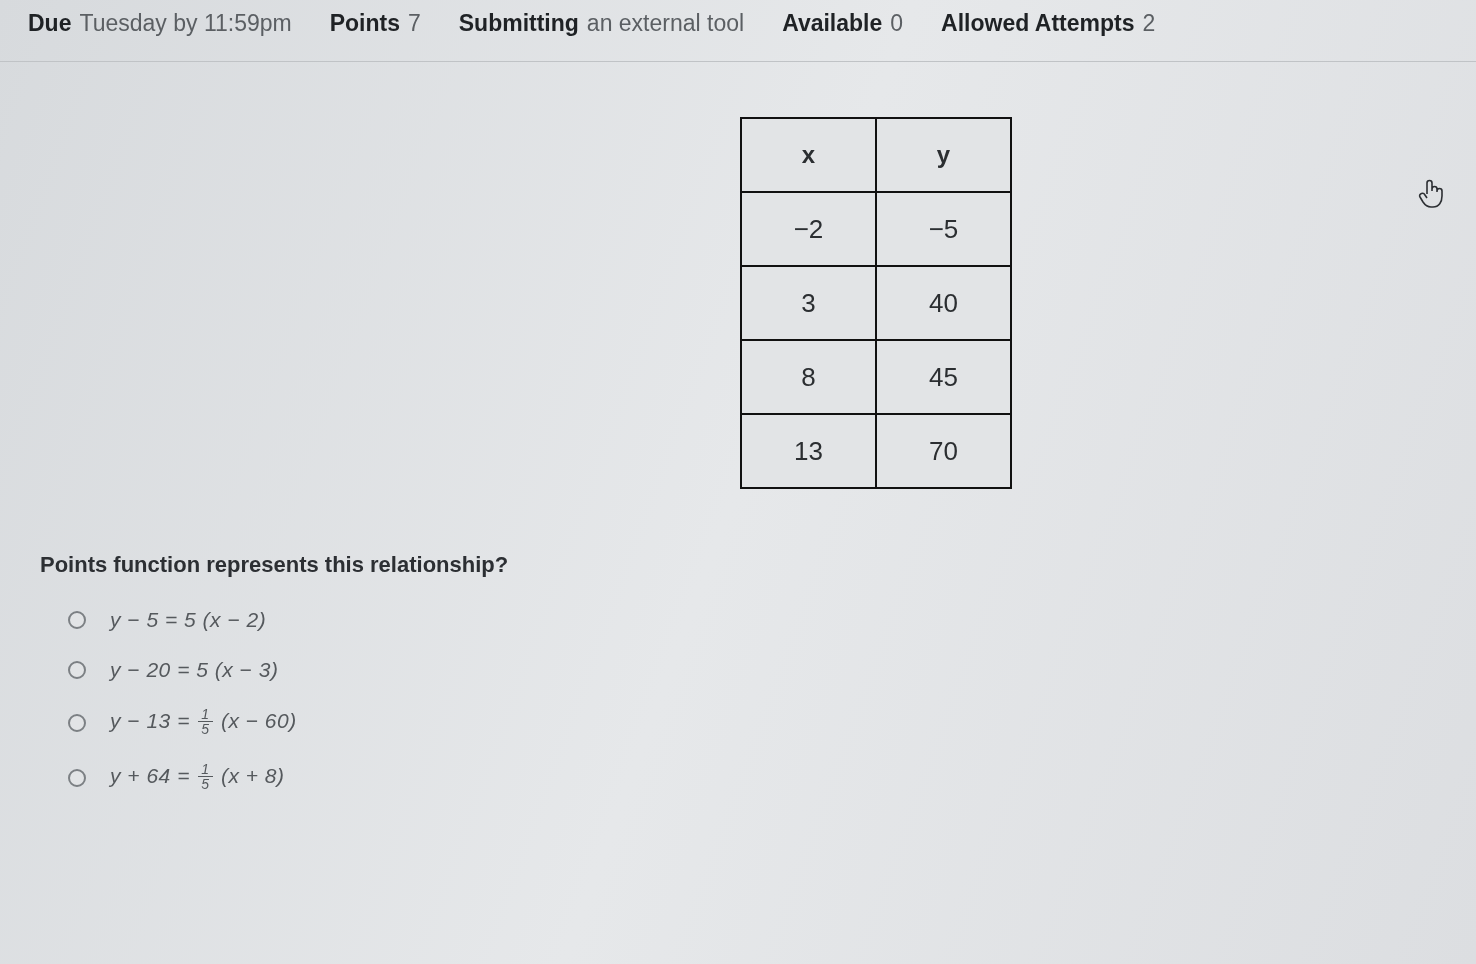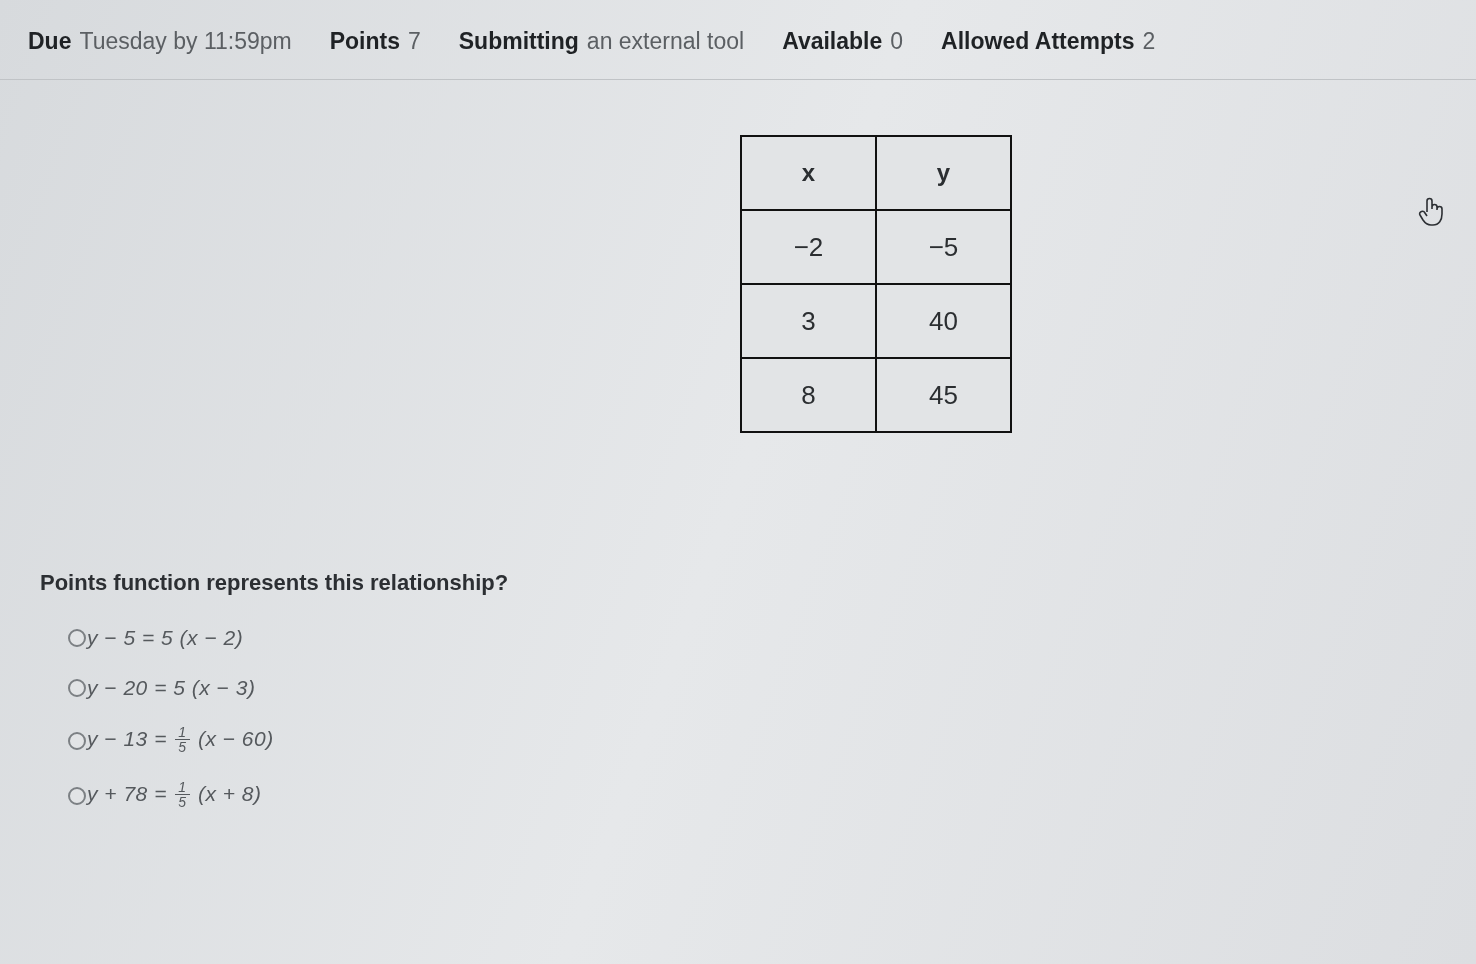--- a/index.html
+++ b/index.html
@@ -5,21 +5,21 @@
   * { box-sizing: border-box; margin: 0; padding: 0; }
   html, body {
     width: 1476px;
     height: 964px;
     font-family: "Helvetica Neue", Arial, sans-serif;
     background: linear-gradient(110deg, #d7dadd 0%, #e6e8ea 50%, #dcdee1 100%);
     color: #2c2f33;
     overflow: hidden;
   }
   .meta-bar {
-    padding: 22px 28px 18px 28px;
+    padding: 4px 28px 18px 28px;
     border-bottom: 1px solid #c0c3c6;
     font-size: 23px;
     line-height: 1.7;
   }
   .meta-row {
     display: flex;
     flex-wrap: wrap;
     gap: 38px;
   }
   .meta-item strong.label {
@@ -78,21 +78,21 @@
   }
   .options {
     display: flex;
     flex-direction: column;
     gap: 26px;
     padding-left: 28px;
   }
   .option {
     display: flex;
     align-items: center;
-    gap: 1px;
+    gap: 24px;
     font-size: 21px;
     color: #55595d;
     filter: blur(0.6px);
   }
   .radio {
     width: 18px;
     height: 18px;
     border: 2px solid #7c8084;
     border-radius: 50%;
     flex: 0 0 auto;
@@ -154,20 +154,24 @@
         <td>−5</td>
       </tr>
       <tr>
         <td>3</td>
         <td>40</td>
       </tr>
       <tr>
         <td>8</td>
         <td>45</td>
       </tr>
+      <tr>
+        <td>13</td>
+        <td>70</td>
+      </tr>
     </tbody>
   </table>
 
   <div class="cursor-hand">
     <svg width="28" height="34" viewBox="0 0 28 34" fill="none" stroke="#2c2f33" stroke-width="1.6">
       <path d="M9 17 V6 c0-1.4 1.1-2.5 2.5-2.5 S14 4.6 14 6 v8 M14 14 v-2 c0-1.4 1.1-2.5 2.5-2.5 S19 10.6 19 12 v3 M19 15 v-1 c0-1.4 1.1-2.5 2.5-2.5 S24 12.6 24 14 v5 c0 6-3 11-9 11 h-2 c-4 0-6-2-8-5 l-3-5 c-1-1.6 0-3 1.5-3.5 1.4-.5 2.8 .2 3.5 1.5 l2 3"></path>
     </svg>
   </div>
 
   <div class="question-block">
@@ -208,21 +212,21 @@
             <span class="den">5</span>
           </span>
           <span>(x − 60)</span>
         </span>
       </label>
 
       <label class="option">
         <span class="radio"></span>
         <span class="math">
           <span>y</span>
-          <span>+ 78</span>
+          <span>+ 64</span>
           =
           <span class="frac">
             <span class="num">1</span>
             <span class="den">5</span>
           </span>
           <span>(x + 8)</span>
         </span>
       </label>
 
     </div>

